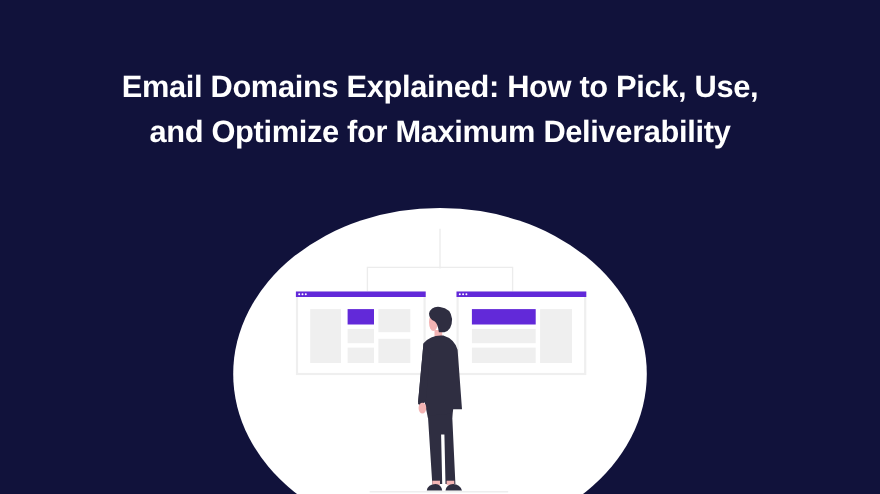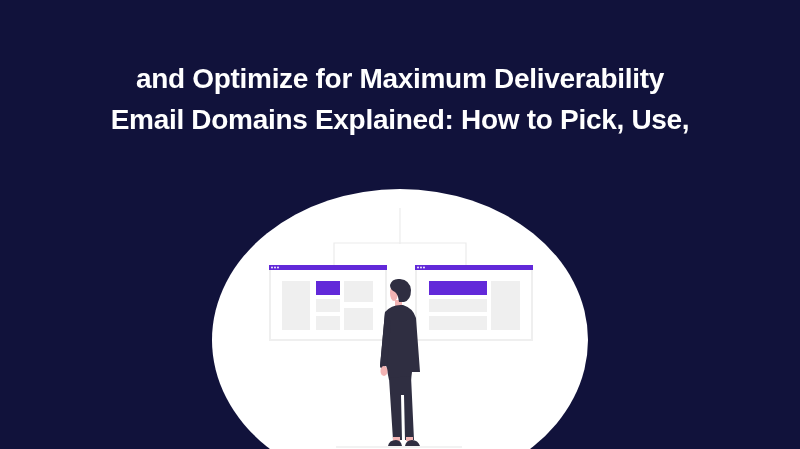--- a/index.html
+++ b/index.html
@@ -26,22 +26,22 @@
     background: #ffffff;
     overflow: hidden;
   }
   .illustration { position: absolute; left: 0; top: 0; width: 800px; height: 449px; }
 </style>
 </head>
 <body>
 
 <div class="banner">
   <div class="title">
+    <span class="line">Email Domains Explained: How to Pick, Use,</span>
     <span class="line">and Optimize for Maximum Deliverability</span>
-    <span class="line">Email Domains Explained: How to Pick, Use,</span>
   </div>
 
   <div class="ellipse"></div>
 
   <svg class="illustration" viewBox="0 0 800 449" xmlns="http://www.w3.org/2000/svg">
 
     <g stroke="#ececec" stroke-width="1.2" fill="none">
       <line x1="400" y1="208" x2="400" y2="244"></line>
       <polyline points="334,265 334,243 466,243 466,265"></polyline>
     </g>

